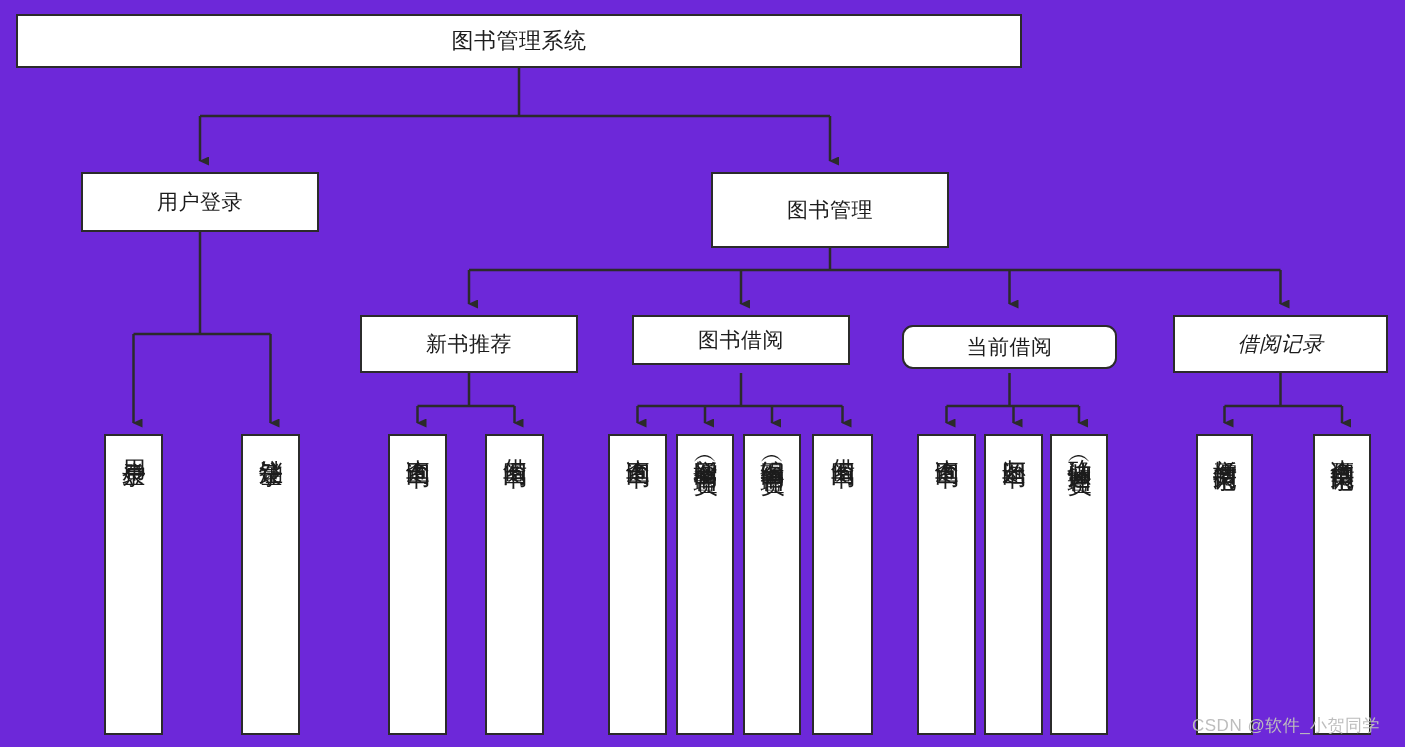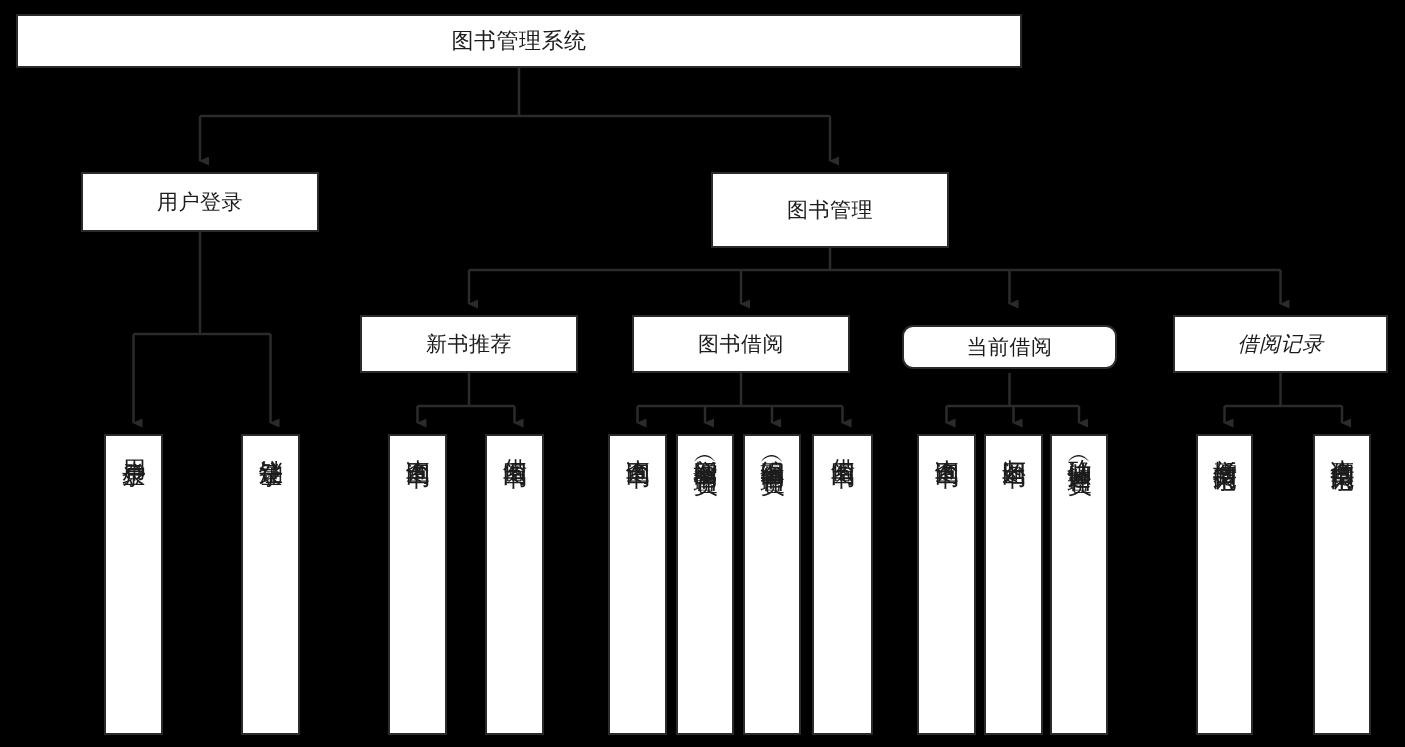--- a/index.html
+++ b/index.html
@@ -11,21 +11,21 @@
     width: 1405px;
     height: 747px;
     font-family: "Liberation Sans", "DejaVu Sans", sans-serif;
     overflow: hidden;
     position: relative;
   }
   #diagram-root {
     position: relative;
     width: 1405px;
     height: 747px;
-    background: #000000;
+    background: #6d28d9;
   }
   svg.edges {
     position: absolute;
     left: 0;
     top: 0;
     width: 1405px;
     height: 747px;
     pointer-events: none;
   }
   .node {
@@ -126,21 +126,21 @@
       </div>
       <div class="node horizontal" style="left: 81px; top: 172px; width: 238px; height: 60px;">
         <span class="node-label">用户登录</span>
       </div>
       <div class="node horizontal" style="left: 711px; top: 172px; width: 238px; height: 76px;">
         <span class="node-label">图书管理</span>
       </div>
       <div class="node horizontal" style="left: 360px; top: 315px; width: 218px; height: 58px;">
         <span class="node-label">新书推荐</span>
       </div>
-      <div class="node horizontal" style="left: 632px; top: 315px; width: 218px; height: 58px;">
+      <div class="node horizontal" style="left: 632px; top: 315px; width: 218px; height: 50px;">
         <span class="node-label">图书借阅</span>
       </div>
       <div class="node horizontal" style="left: 902px; top: 325px; width: 215px; height: 44px; border-radius: 11px;">
         <span class="node-label">当前借阅</span>
       </div>
       <div class="node horizontal" style="left: 1173px; top: 315px; width: 215px; height: 58px; font-style: italic;">
         <span class="node-label">借阅记录</span>
       </div>
       <div class="node vertical" style="left: 104px; top: 434px; width: 59px; height: 301px;">
         <span class="node-label">用户登录</span>
@@ -176,14 +176,15 @@
         <span class="node-label">确认归还（管理员）</span>
       </div>
       <div class="node vertical" style="left: 1196px; top: 434px; width: 57px; height: 301px;">
         <span class="node-label">新增借阅记录</span>
       </div>
       <div class="node vertical" style="left: 1313px; top: 434px; width: 58px; height: 301px;">
         <span class="node-label">查询借阅记录</span>
       </div>
     </div>
 
+  <div class="watermark" style="left: 1192px; top: 714px; color: rgb(189, 189, 189);">CSDN @软件_小贺同学</div>
 
 </div>
 
 </body></html>

